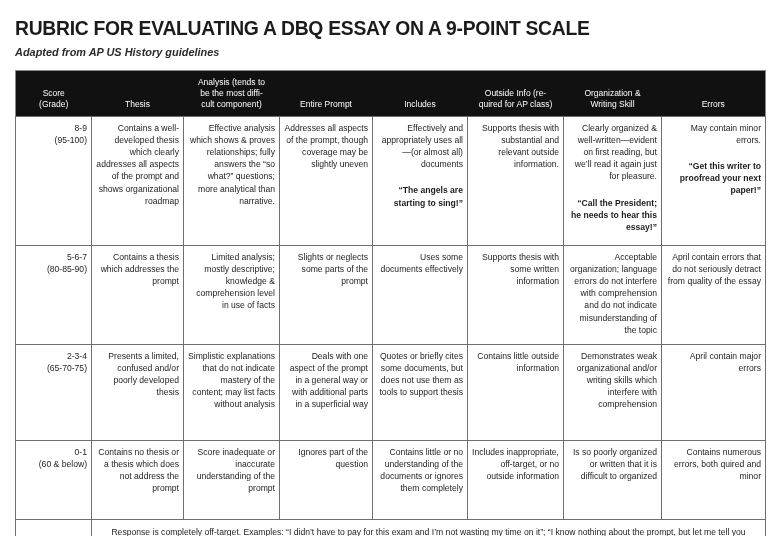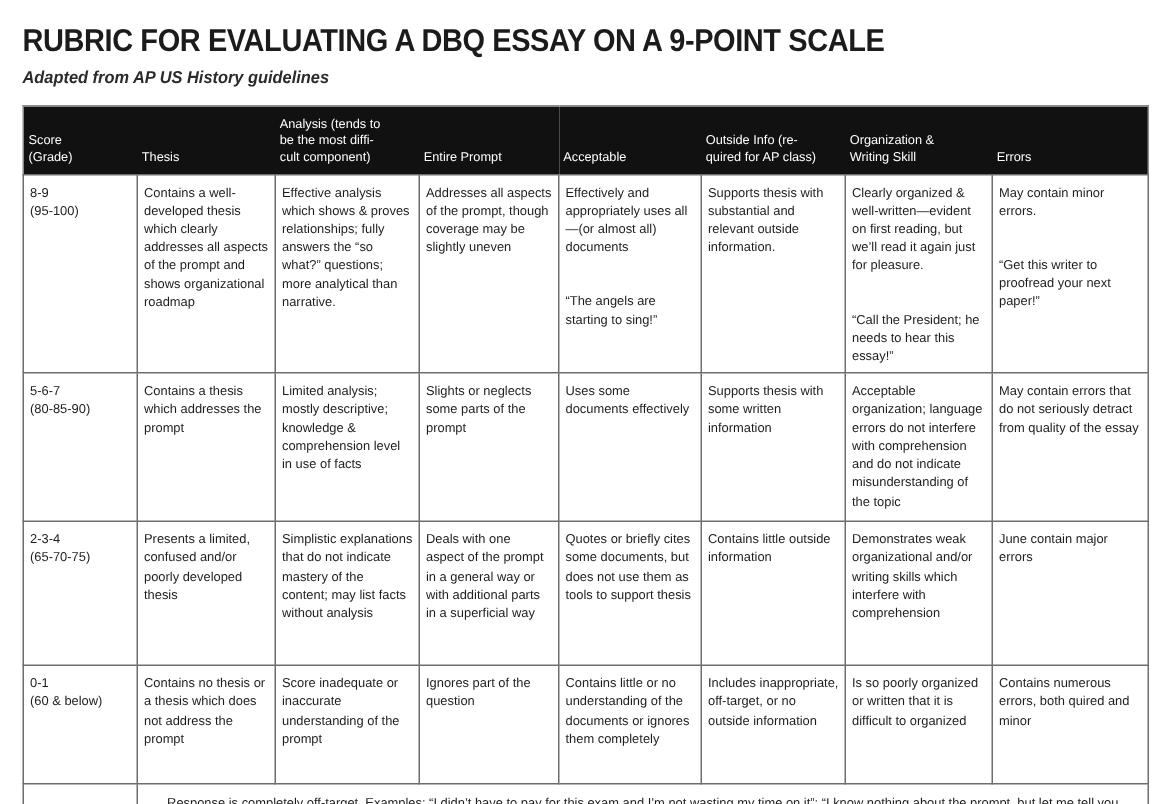--- a/index.html
+++ b/index.html
@@ -48,45 +48,46 @@
     width: 750px;
     table-layout: fixed;
     border: 1px solid #8a8a8a;
   }
   table.rubric thead th {
     background: #111111;
     color: #ffffff;
     font-weight: normal;
     font-size: 8.5px;
     line-height: 1.32;
-    text-align: left;
+    text-align: center;
     vertical-align: bottom;
     padding: 6px 3px 5px 3px;
     border: none;
   }
   table.rubric thead tr {
     height: 42px;
   }
   table.rubric td {
     border: 1px solid #6e6e6e;
     border-top: 1px solid #6e6e6e;
     font-size: 8.6px;
     line-height: 1.42;
-    text-align: left;
+    text-align: right;
     vertical-align: top;
     padding: 5px 4px 5px 4px;
     color: #1d1d1d;
   }
   td.score-cell {
     white-space: pre-line;
   }
   .cell-main { display: block; }
   .cell-quote {
     display: block;
-    margin-top: 24px;
+    margin-top: 14px;
+    font-weight: bold;
   }
   tr.row-1 td { height: 118px; }
   tr.row-2 td { height: 88px; }
   tr.row-3 td { height: 85px; }
   tr.row-4 td { height: 68px; }
   tr.row-5 td {
     height: 28px;
     vertical-align: middle;
   }
   tr.row-5 td.fail-text {
@@ -134,21 +135,21 @@
         </th>
         <th>
           <span>Analysis (tends to</span><br>
           <span>be the most diffi-</span><br>
           <span>cult component)</span>
         </th>
         <th>
           <span>Entire Prompt</span>
         </th>
         <th>
-          <span>Acceptable</span>
+          <span>Includes</span>
         </th>
         <th>
           <span>Outside Info (re-</span><br>
           <span>quired for AP class)</span>
         </th>
         <th>
           <span>Organization &amp;</span><br>
           <span>Writing Skill</span>
         </th>
         <th>
@@ -181,33 +182,33 @@
 
       <tr class="row-2">
         <td class="score-cell">5-6-7
 (80-85-90)</td>
         <td>Contains a thesis which addresses the prompt</td>
         <td>Limited analysis; mostly descriptive; knowledge &amp; comprehension level in use of facts</td>
         <td>Slights or neglects some parts of the prompt</td>
         <td>Uses some documents effectively</td>
         <td>Supports thesis with some written information</td>
         <td>Acceptable organization; language errors do not interfere with comprehension and do not indicate misunderstanding of  the topic</td>
-        <td>May contain errors that do not seriously detract from quality of the essay</td>
+        <td>April contain errors that do not seriously detract from quality of the essay</td>
       </tr>
 
       <tr class="row-3">
         <td class="score-cell">2-3-4
 (65-70-75)</td>
         <td>Presents a limited, confused and/or poorly developed thesis</td>
         <td>Simplistic explanations that do not indicate mastery of the content; may list facts without analysis</td>
         <td>Deals with one aspect of the prompt in a general way or with additional parts in a superficial way</td>
         <td>Quotes or briefly cites some documents, but does not use them as tools to support thesis</td>
         <td>Contains little outside information</td>
         <td>Demonstrates weak organizational and/or writing skills which interfere with comprehension</td>
-        <td>June contain major errors</td>
+        <td>April contain major errors</td>
       </tr>
 
       <tr class="row-4">
         <td class="score-cell">0-1
 (60 &amp; below)</td>
         <td>Contains no thesis or a thesis which does not address the prompt</td>
         <td>Score inadequate or inaccurate understanding of the prompt</td>
         <td>Ignores part of the question</td>
         <td>Contains little or no understanding of the documents or ignores them completely</td>
         <td>Includes inappropriate, off-target, or no outside information</td>

